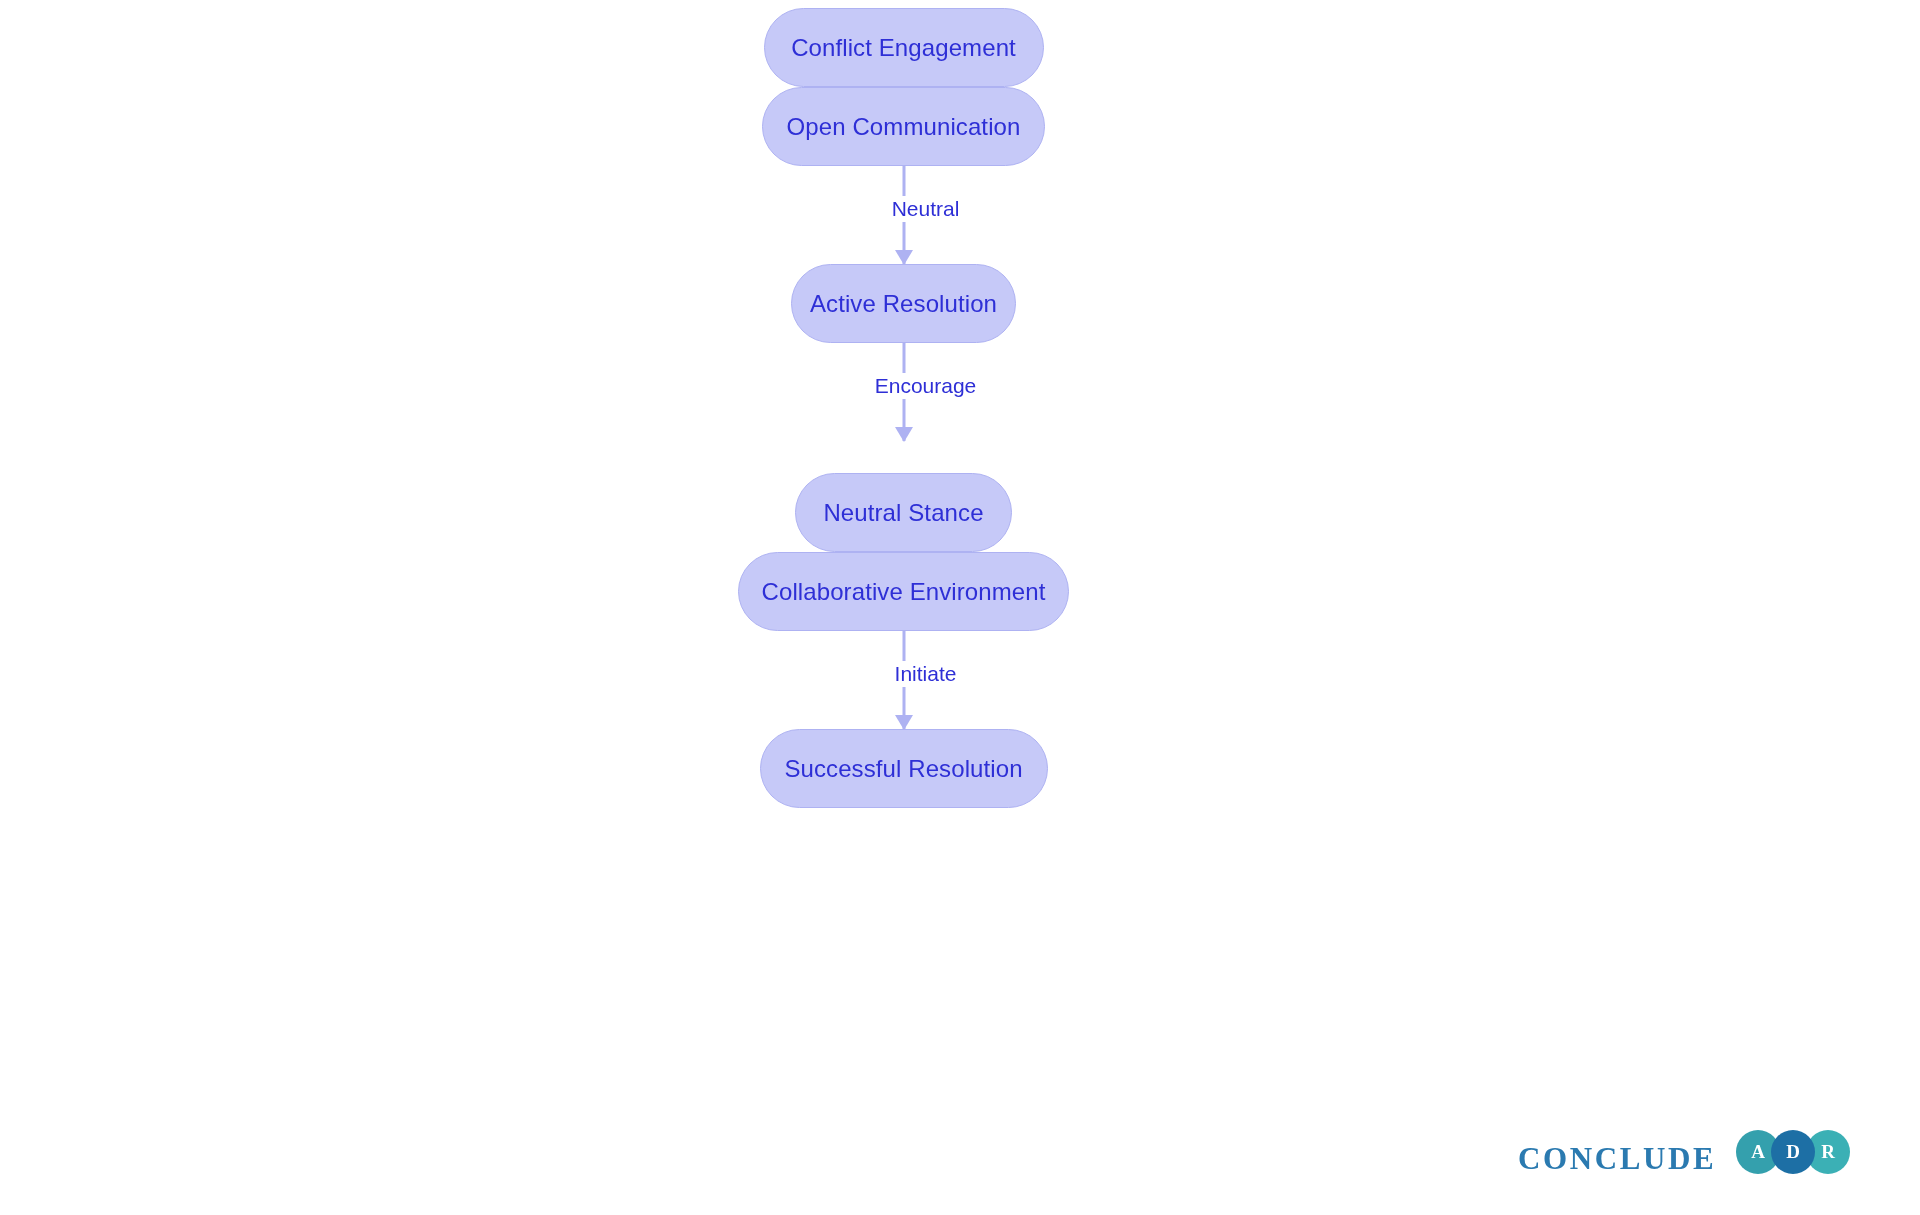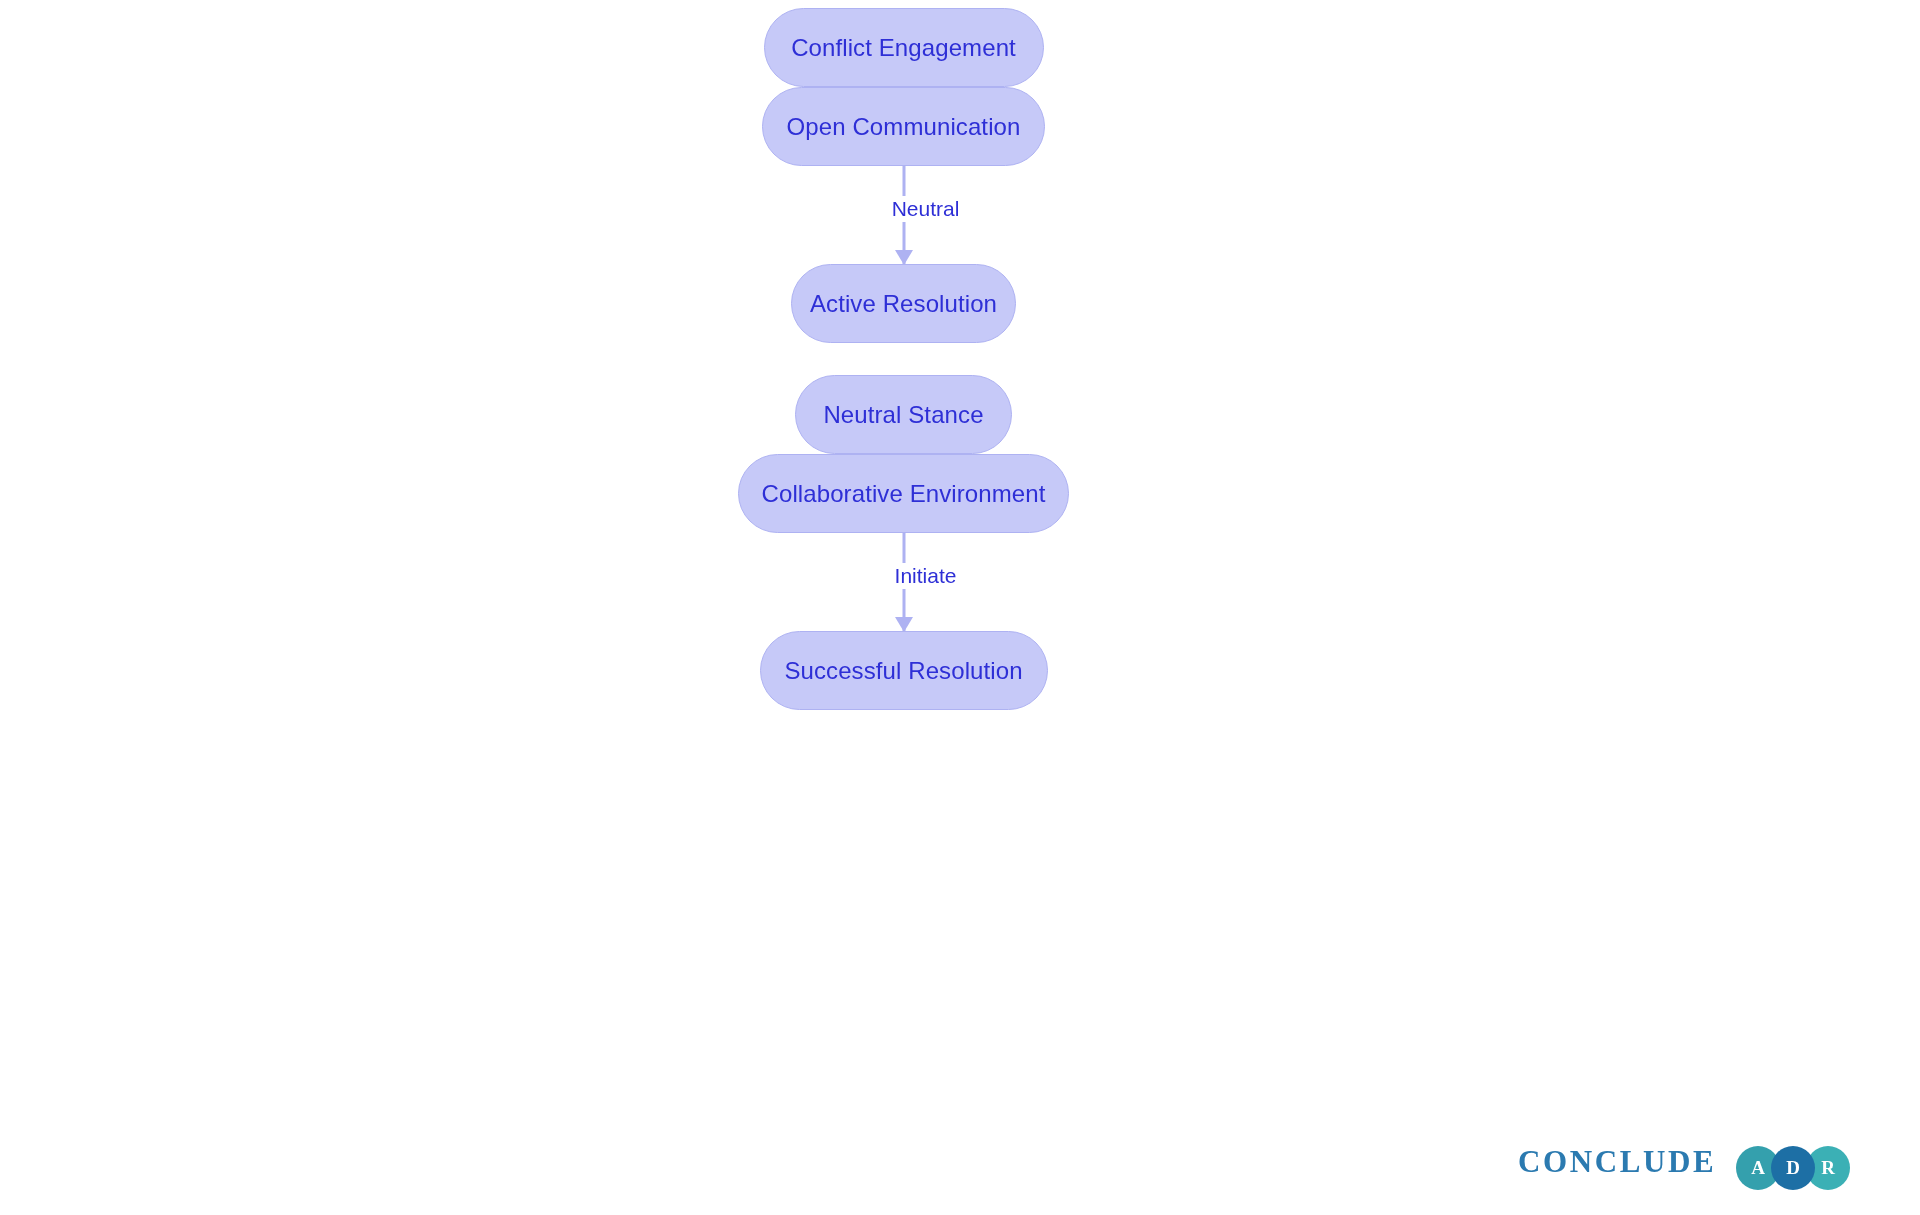--- a/index.html
+++ b/index.html
@@ -92,22 +92,21 @@
     padding: 1px 6px;
     line-height: 1.1;
     transform: translate(22px, -6px);
     white-space: nowrap;
   }
 
   
   #brand-logo {
     position: absolute;
     display: flex;
-    align-items: flex-start;
-    margin-top: 16px;
+    align-items: flex-end;
   }
   .brand-wordmark {
     font-family: "Liberation Serif", serif;
     font-size: 31px;
     font-weight: 700;
     letter-spacing: 2.6px;
     color: #2b7ab0;
     line-height: 1;
   }
   .brand-circles {
@@ -149,20 +148,25 @@
     <div class="connector">
       <span class="conn-line"></span>
       <span class="conn-arrow"></span>
       <span class="edge-label">Neutral</span>
     </div>
 
     <div class="node" style="width:225px;">
       <span class="node-label">Active Resolution</span>
     </div>
 
+    <div class="connector">
+      <span class="conn-line"></span>
+      <span class="conn-arrow"></span>
+      <span class="edge-label">Encourage</span>
+    </div>
 
     <div class="node" style="width:217px;margin-top:32px;">
       <span class="node-label">Neutral Stance</span>
     </div>
 
 
     <div class="node" style="width:331px;">
       <span class="node-label">Collaborative Environment</span>
     </div>
 

